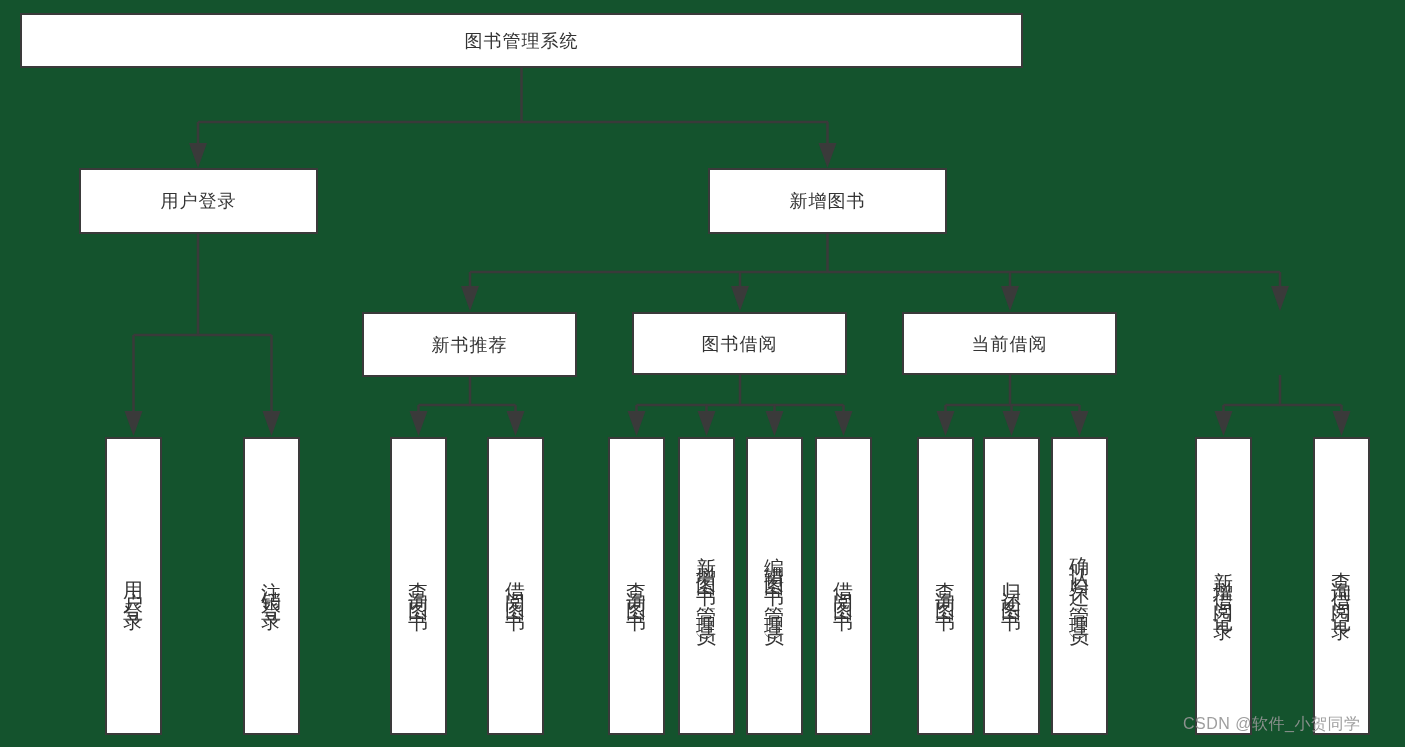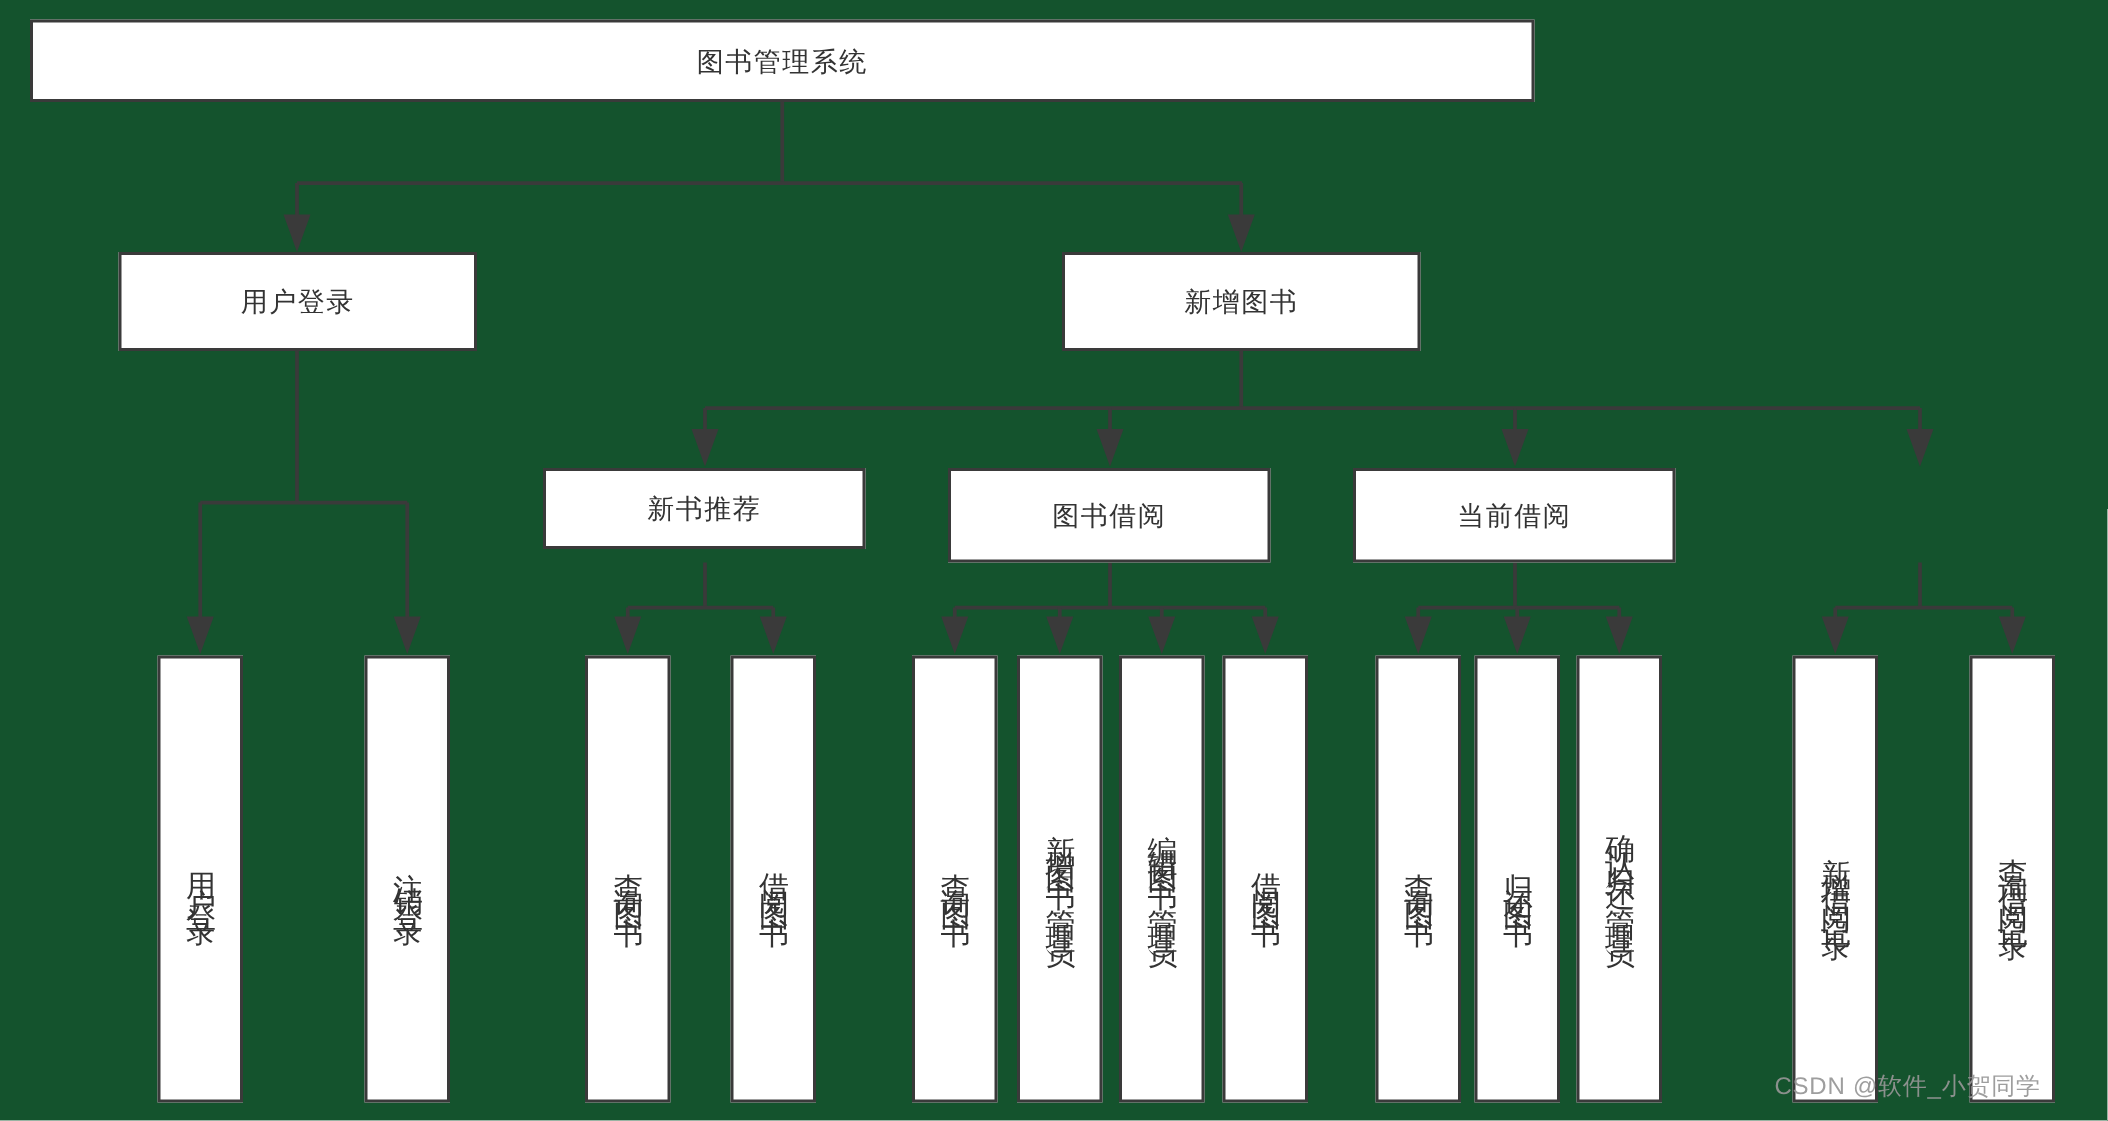--- a/index.html
+++ b/index.html
@@ -89,21 +89,21 @@
     <span>图书管理系统</span>
   </div>
 
   <div class="box lvl" style="left:79px;top:168px;width:239px;height:66px;">
     <span>用户登录</span>
   </div>
   <div class="box lvl" style="left:708px;top:168px;width:239px;height:66px;">
     <span>新增图书</span>
   </div>
 
-  <div class="box lvl" style="left:362px;top:312px;width:215px;height:54px;">
+  <div class="box lvl" style="left:362px;top:312px;width:215px;height:65px;">
     <span>新书推荐</span>
   </div>
   <div class="box lvl" style="left:902px;top:312px;width:215px;height:63px;">
     <span>当前借阅</span>
   </div>
   <div class="box lvl" style="left:632px;top:312px;width:215px;height:63px;">
     <span>图书借阅</span>
   </div>
 
   <div class="box leaf" style="left:105px;top:437px;width:57px;height:298px;">

